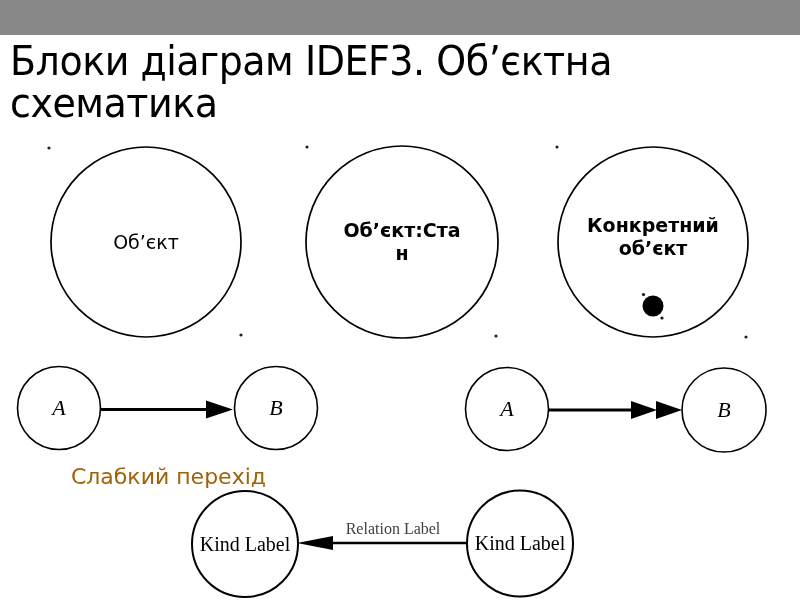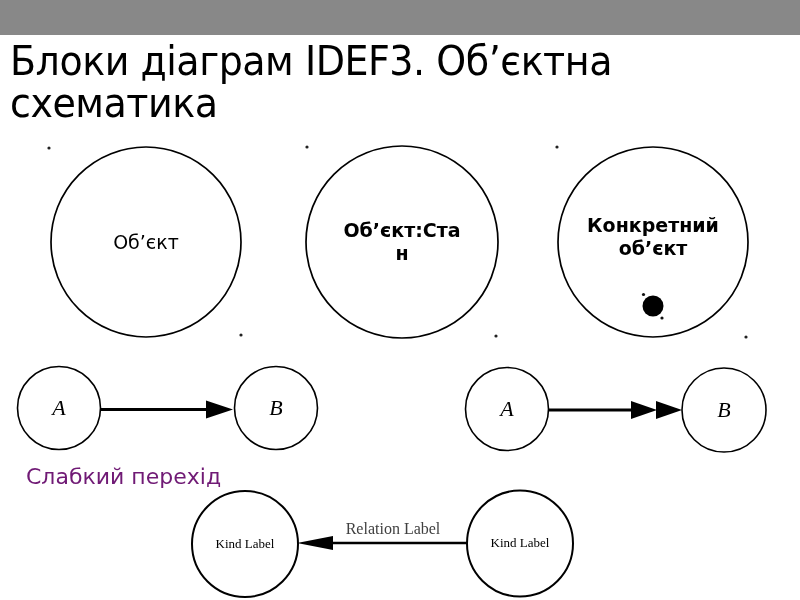--- a/index.html
+++ b/index.html
@@ -42,34 +42,34 @@
 
   .circle-text { font-size: 19px; line-height: 23px; }
 
   .ab-text {
     font-family: "Liberation Serif", serif;
     font-style: italic;
     font-size: 22px;
   }
   .kind-text {
     font-family: "Liberation Serif", serif;
-    font-size: 13px;
+    font-size: 20px;
   }
   .relation-text {
     position: absolute;
     font-family: "Liberation Serif", serif;
     font-size: 16px;
     text-align: center;
     color: #404040;
   }
   .caption {
     position: absolute;
     font-size: 22px;
-    text-align: left;
-    color: #701a75;
+    text-align: right;
+    color: #a16207;
     white-space: nowrap;
   }
 </style>
 </head>
 <body>
 
 <div class="slide">
 
   <svg width="800" height="600" viewBox="0 0 800 600">
 

